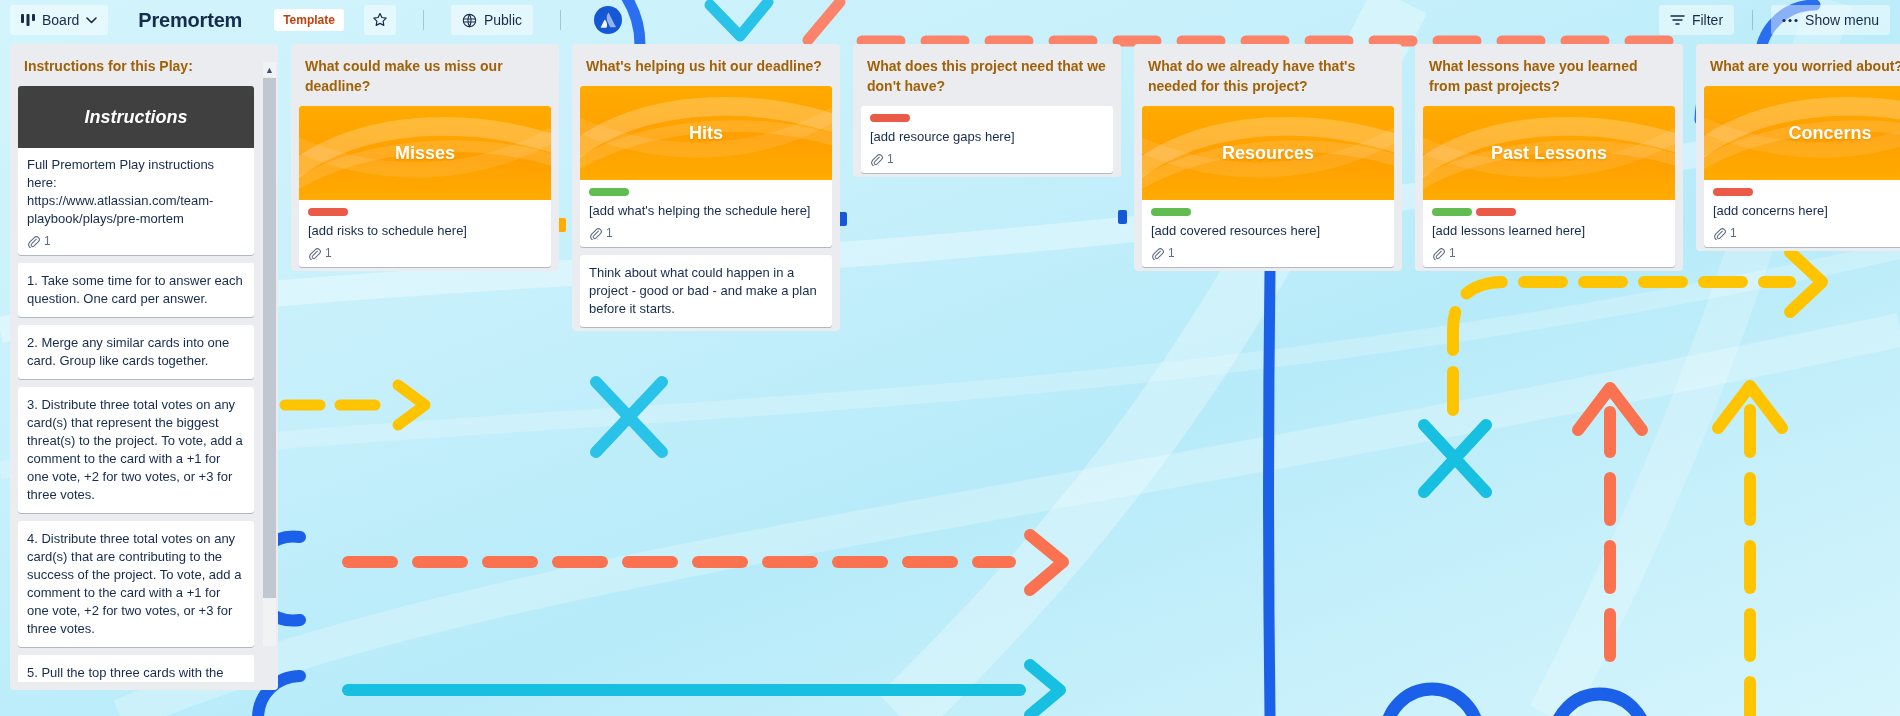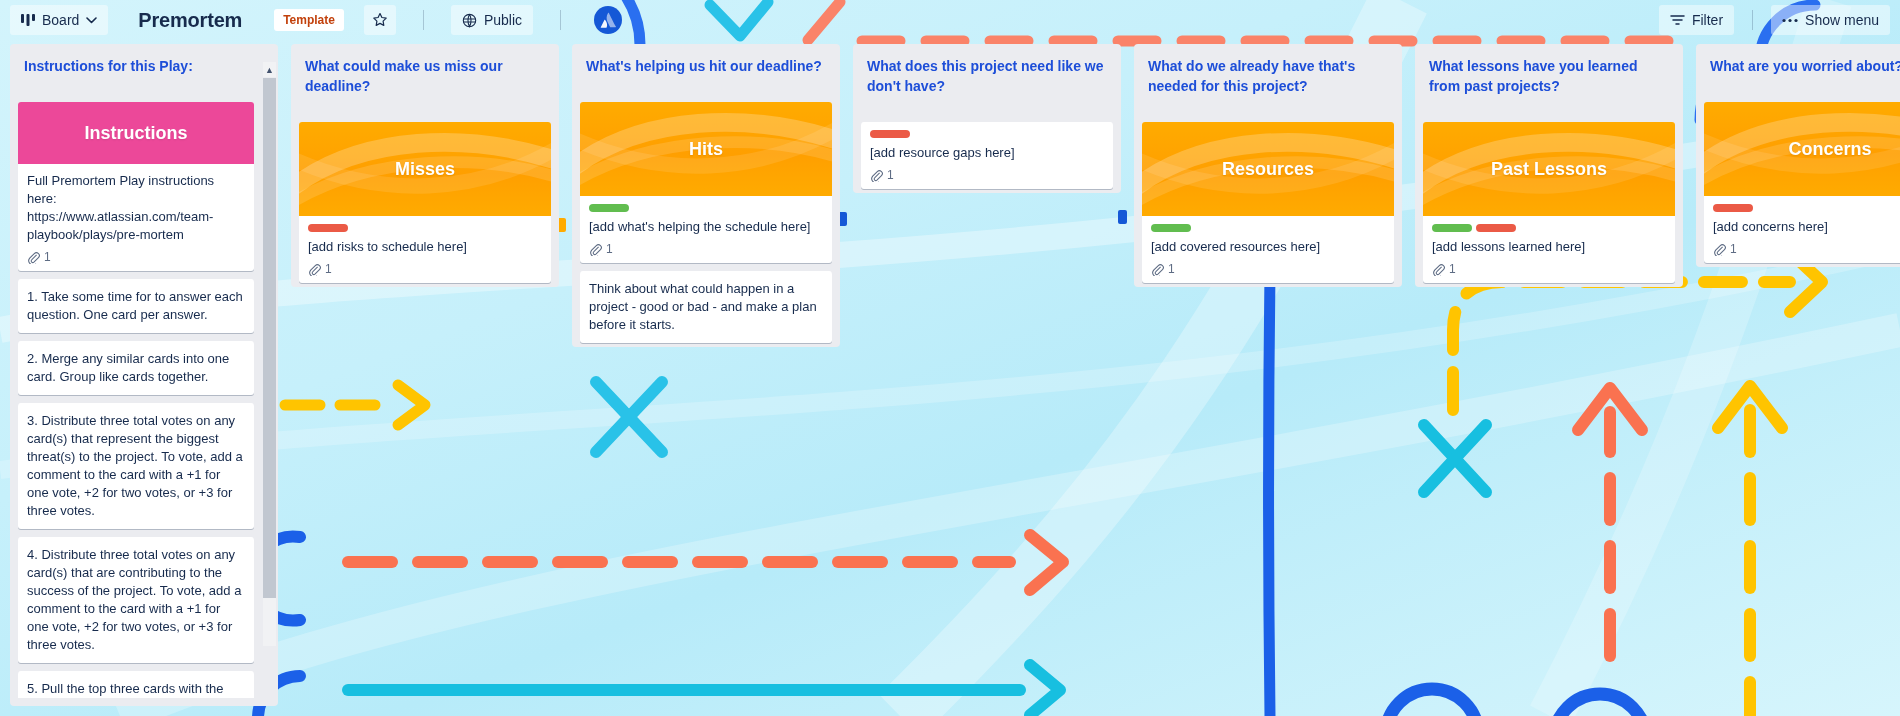--- a/index.html
+++ b/index.html
@@ -76,40 +76,40 @@
     width: 268px;
     flex: 0 0 268px;
     background: #ebecf0;
     border-radius: 4px;
     padding: 8px 8px 4px 8px;
     max-height: 672px;
   }
   .list.sidebar-list { position: relative; padding-bottom: 8px; }
 
   .list-title {
-    font-size: 14px; font-weight: bold; color: #1d4ed8;
+    font-size: 14px; font-weight: bold; color: #a16207;
     line-height: 20px;
-    padding: 4px 6px 26px 6px;
+    padding: 4px 6px 10px 6px;
   }
   .list-cards { display: flex; flex-direction: column; gap: 8px; }
 
   .card {
     background: #ffffff;
     border-radius: 3px;
     box-shadow: 0 1px 0 rgba(9,30,66,0.25);
     overflow: hidden;
     cursor: pointer;
   }
   .card-cover {
     height: 94px;
     position: relative;
     display: flex; align-items: center; justify-content: center;
     background: linear-gradient(180deg,#ffab00 0%,#ff9f00 55%,#ffab00 100%);
   }
-  .card-cover.cyan { background: #ec4899; height: 62px; }
+  .card-cover.cyan { background: #404040; height: 62px; font-style: italic; }
   .cover-swoosh { position: absolute; inset: 0; width: 100%; height: 100%; }
   .cover-title {
     position: relative;
     color: #ffffff; font-size: 18px; font-weight: bold;
     text-shadow: 0 1px 2px rgba(0,0,0,0.10);
   }
   .card-body { padding: 8px 9px 7px 9px; }
   .labels { display: flex; gap: 4px; margin-bottom: 6px; }
   .label-chip { width: 40px; height: 8px; border-radius: 4px; }
   .card-text {
@@ -437,21 +437,21 @@
             </div>
             <div class="card">
               <div class="card-body plain-card">
                 <div class="card-text">Think about what could happen in a project - good or bad - and make a plan before it starts.</div>
               </div>
             </div>
           </div>
         </div>
       </div>
       <div class="list">
-        <div class="list-title">What does this project need like we don't have?</div>
+        <div class="list-title">What does this project need that we don't have?</div>
         <div class="">
           <div class="list-cards">
             <div class="card">
               <div class="card-body">
                 <div class="labels">
                   <span class="label-chip" style="background: rgb(235, 90, 70);"></span>
                 </div>
                 <div class="card-text">[add resource gaps here]</div>
                 <div class="card-meta">
                   <span style="display: inline-flex;">

